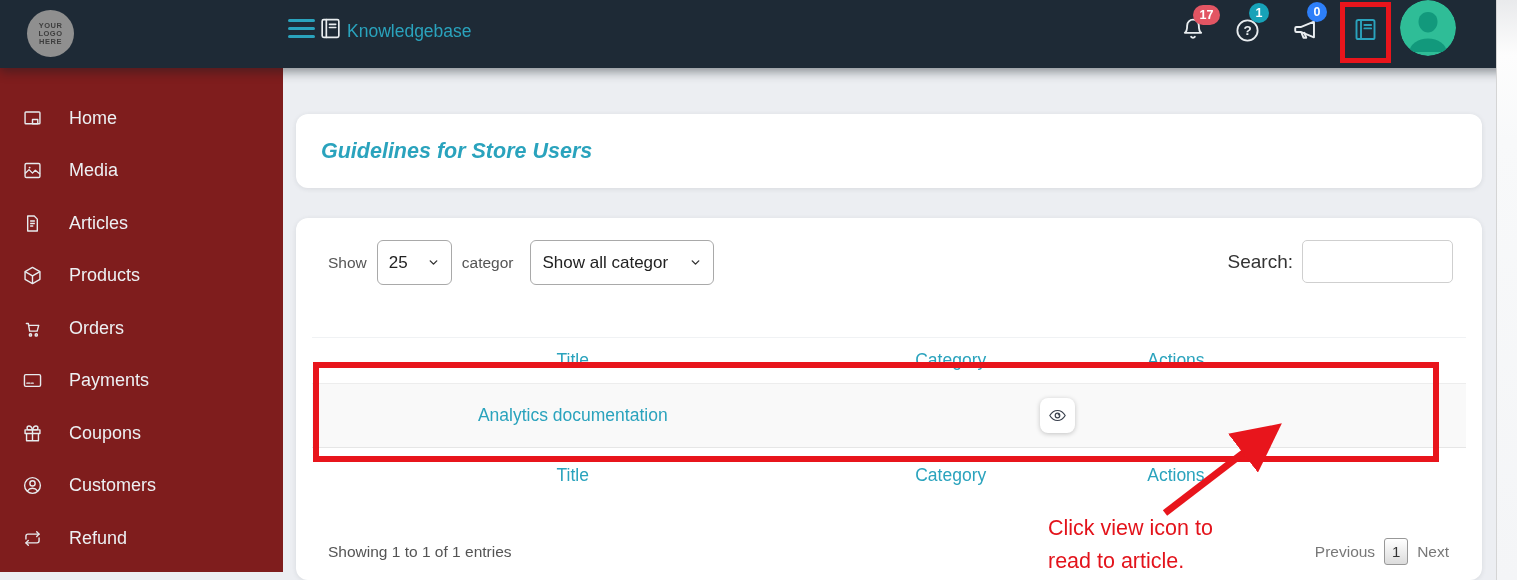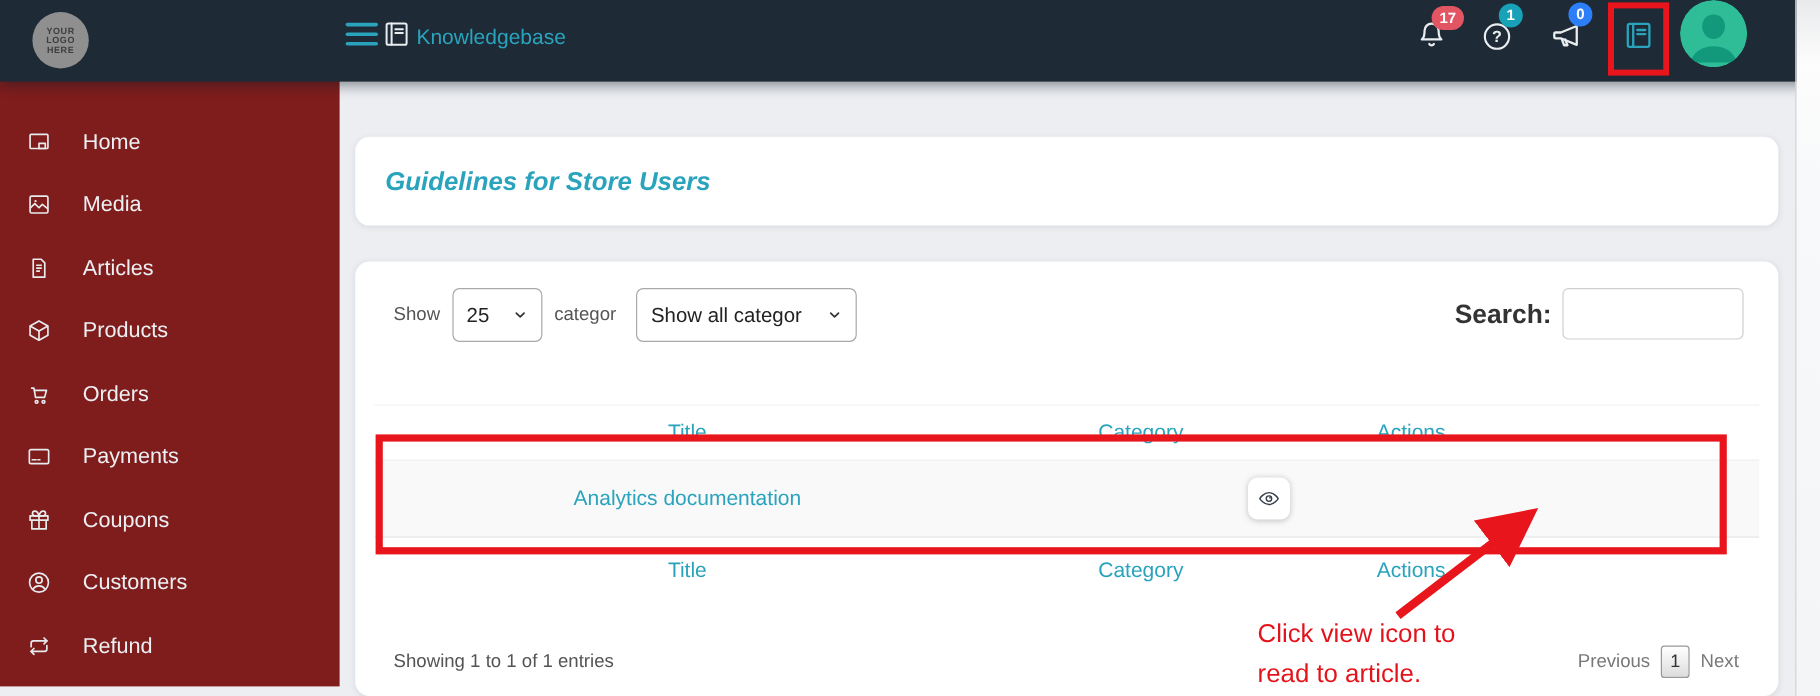--- a/index.html
+++ b/index.html
@@ -79,21 +79,21 @@
   .fake-select{
     height:45px; border:1px solid #a9a9a9; border-radius:6px; background:#fff;
     display:flex; align-items:center; justify-content:space-between;
     font-size:17px; color:#222; padding:0 11px; cursor:pointer;text-align:right;
   }
   .sel-pagesize{ width:75px; margin:0 10px; }
   .sel-category{ width:184px; margin-left:17px; }
   .chev{ color:#333; margin-left:8px;}
   .controls-right{ position:absolute; right:29px; top:22px; height:43px;
     display:flex; align-items:center;}
-  .search-label{ font-size:22px; font-weight:bold; color:#333; margin-right:9px;}
+  .search-label{ font-size:19px; font-weight:normal; color:#333; margin-right:9px;}
   .search-input{
     width:151px; height:43px; border:1px solid #cfcfcf; border-radius:5px;
     font-size:16px; padding:0 10px; outline:none; font-family:"Liberation Sans",sans-serif;
   }
 
   
   .kb-table{ position:absolute; left:16px; right:16px; top:119px; }
   .t-row{ display:flex; width:100%; }
   .t-cell{ display:flex; align-items:center; justify-content:center; }
   .c-title{ width:45.2%; } .c-cat{ width:20.3%; } .c-act{ width:34.5%; }

